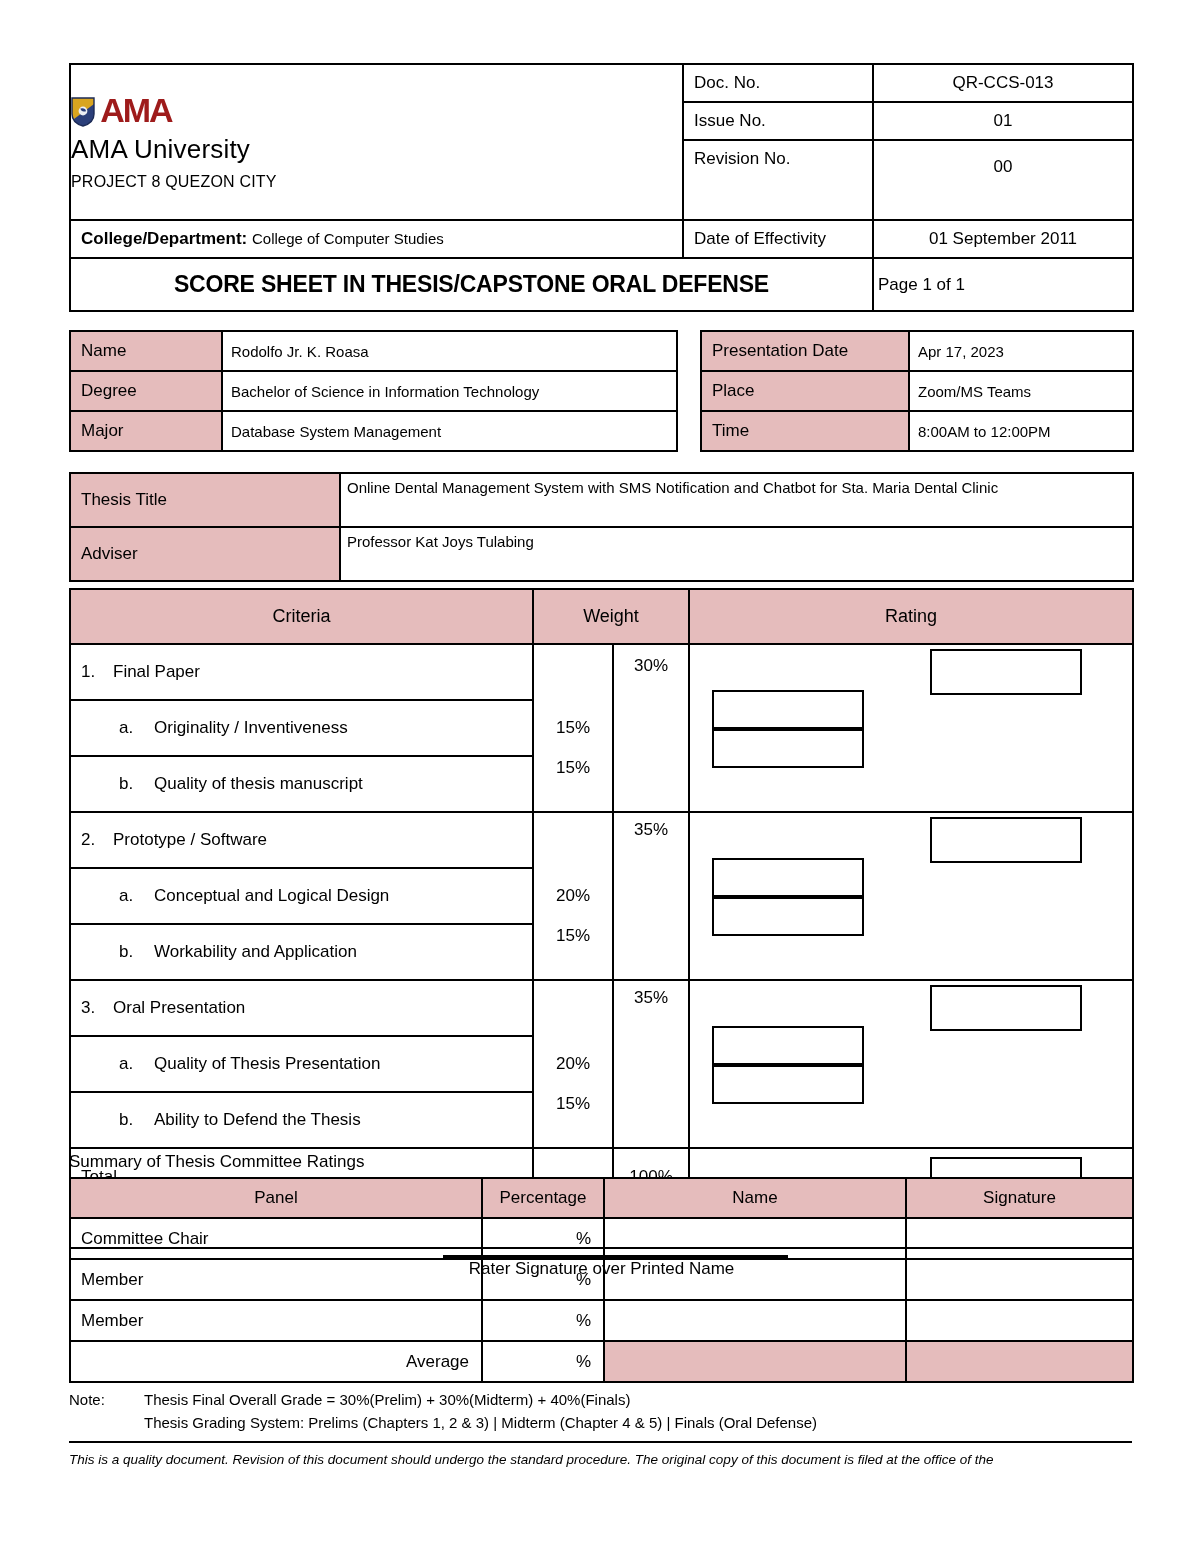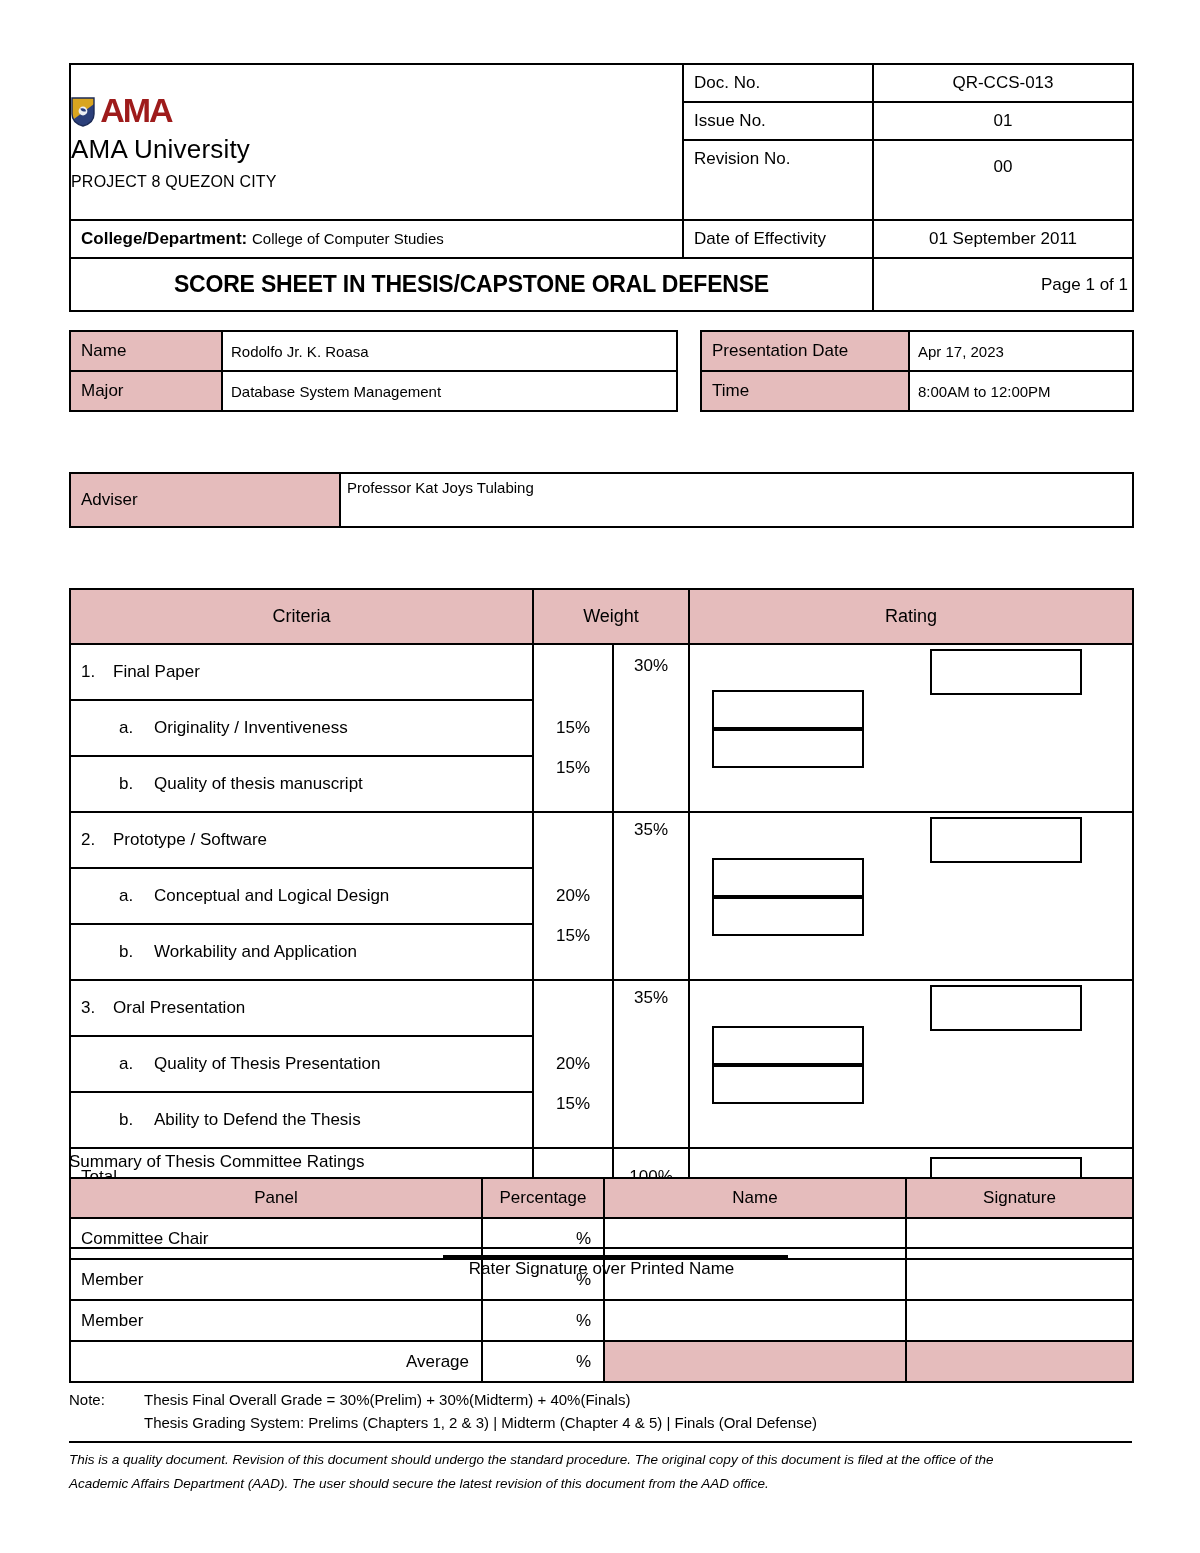--- a/index.html
+++ b/index.html
@@ -71,21 +71,21 @@
   .coldept span { font-size: 15px; }
   .sheet-title {
     font-size: 23px;
     font-weight: bold;
     text-align: center;
     padding: 12px 4px;
     letter-spacing: -0.2px;
   }
   .page-of {
     font-size: 17px;
-    text-align: right;
+    text-align: left;
     padding: 12px 4px;
   }
 
   
   .logo-wrap {
     display: inline-block;
     position: relative;
     height: 36px;
     line-height: 36px;
     white-space: nowrap;
@@ -307,35 +307,46 @@
     </colgroup>
     <tbody>
       <tr>
         <td class="pink k">Name</td>
         <td class="v">Rodolfo Jr. K. Roasa</td>
         <td class="gap"></td>
         <td class="pink k">Presentation Date</td>
         <td class="v">Apr 17, 2023</td>
       </tr>
       <tr>
+        <td class="pink k">Degree</td>
+        <td class="v">Bachelor of Science in Information Technology</td>
+        <td class="gap"></td>
+        <td class="pink k">Place</td>
+        <td class="v">Zoom/MS Teams</td>
+      </tr>
+      <tr>
         <td class="pink k">Major</td>
         <td class="v">Database System Management</td>
         <td class="gap"></td>
         <td class="pink k">Time</td>
         <td class="v">8:00AM to 12:00PM</td>
       </tr>
     </tbody>
   </table>
 
   <table class="thesis">
     <colgroup>
         <col style="width:270px">
         <col style="width:793px">
       </colgroup>
     <tbody>
+      <tr>
+        <td class="pink k">Thesis Title</td>
+        <td class="v">Online Dental Management System with SMS Notification and Chatbot for Sta. Maria Dental Clinic</td>
+      </tr>
       <tr>
         <td class="pink k">Adviser</td>
         <td class="v">Professor Kat Joys Tulabing</td>
       </tr>
     </tbody>
   </table>
 
   <table class="crit">
     <colgroup>
       <col style="width:463px">
@@ -500,16 +511,15 @@
       <span class="nlabel">Note:</span><span class="ntext">Thesis Final Overall Grade = 30%(Prelim) + 30%(Midterm) + 40%(Finals)</span>
     </div>
     <div>
       <span class="nlabel"></span><span class="ntext">Thesis Grading System: Prelims (Chapters 1, 2 &amp; 3) | Midterm (Chapter 4 &amp; 5) | Finals (Oral Defense)</span>
     </div>
   </div>
 
   <div class="footrule"></div>
   <div class="foot">
     <div>This is a quality document. Revision of this document should undergo the standard procedure.  The original copy of this document is filed at the office of the</div>
-    <div>Academic Affairs Department (AAD).  The user should secure the latest revision of this document from the AAD office.</div>
   </div>
 
 </div>
 
 </body></html>

